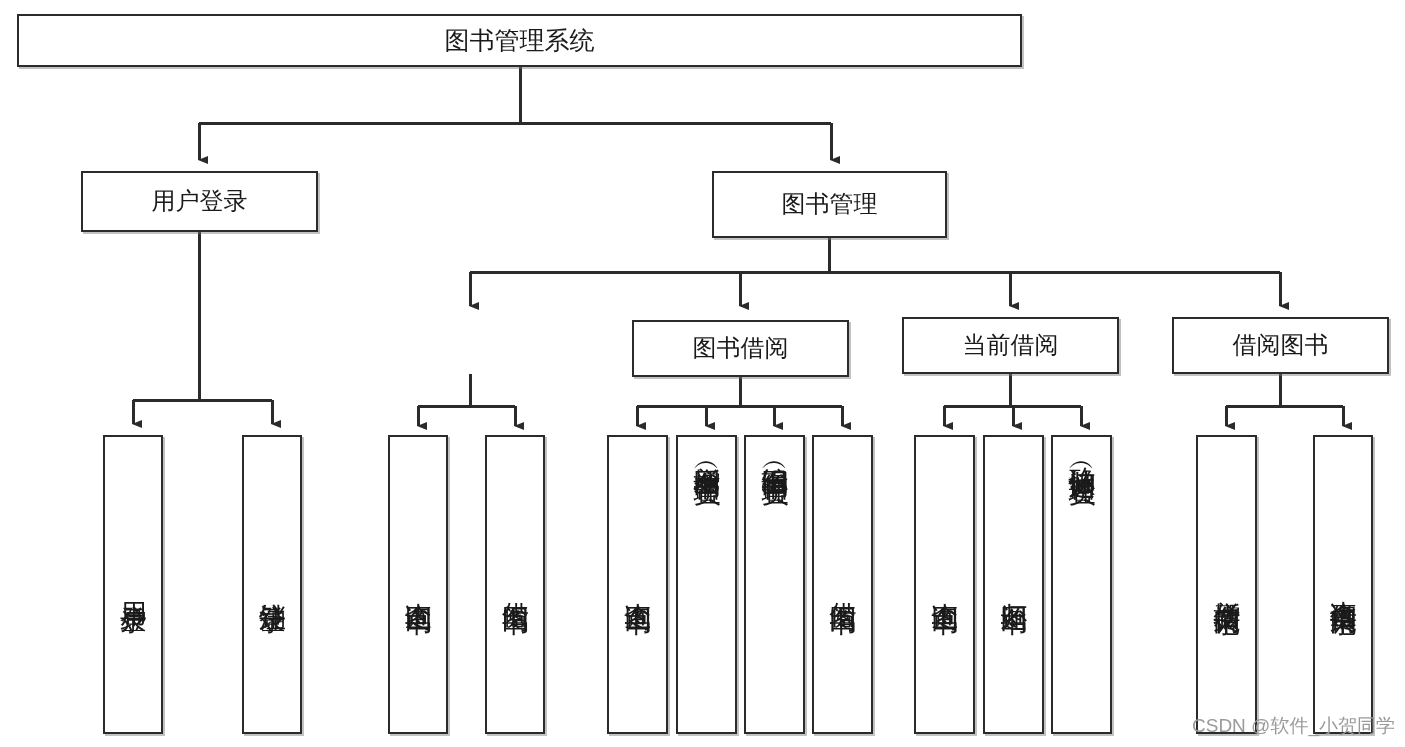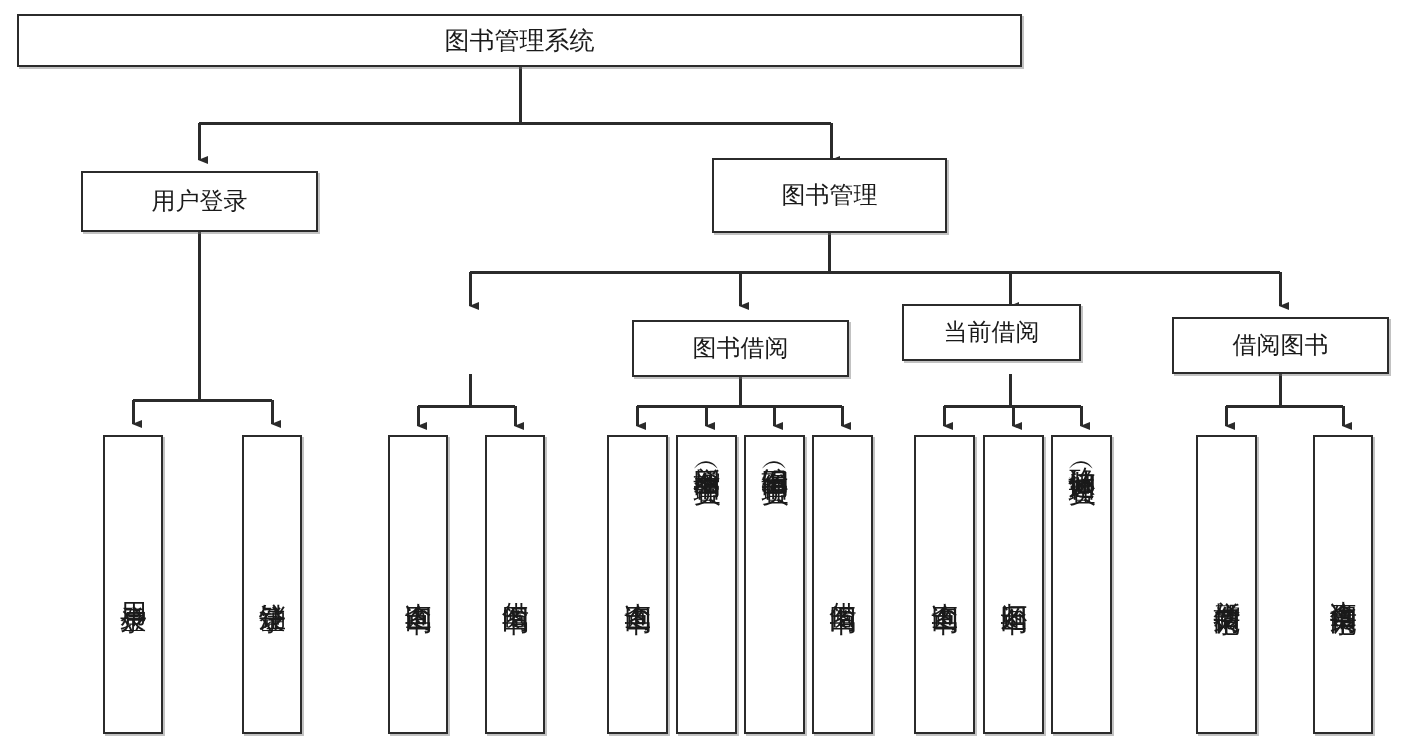--- a/index.html
+++ b/index.html
@@ -131,28 +131,28 @@
     </g>
   </svg>
 
   <div class="node-box node-root" style="left:17px; top:14px; width:1005px; height:53px;">
     <span class="node-label">图书管理系统</span>
   </div>
 
   <div class="node-box node-l2" style="left:81px; top:171px; width:237px; height:61px;">
     <span class="node-label">用户登录</span>
   </div>
-  <div class="node-box node-l2" style="left:712px; top:158px; width:235px; height:75px;">
+  <div class="node-box node-l2" style="left:712px; top:171px; width:235px; height:67px;">
     <span class="node-label">图书管理</span>
   </div>
 
   <div class="node-box node-l3" style="left:632px; top:320px; width:217px; height:57px;">
     <span class="node-label">图书借阅</span>
   </div>
-  <div class="node-box node-l3" style="left:902px; top:304px; width:179px; height:57px;">
+  <div class="node-box node-l3" style="left:902px; top:317px; width:217px; height:57px;">
     <span class="node-label">当前借阅</span>
   </div>
   <div class="node-box node-l3" style="left:1172px; top:317px; width:217px; height:57px;">
     <span class="node-label">借阅图书</span>
   </div>
 
   <div class="node-box node-leaf leaf-center" style="left:103px; top:435px; width:60px; height:299px;">
     <span class="node-label">用户登录</span>
   </div>
   <div class="node-box node-leaf leaf-center" style="left:242px; top:435px; width:60px; height:299px;">
@@ -189,14 +189,15 @@
     <span class="node-label">确认归还（管理员）</span>
   </div>
 
   <div class="node-box node-leaf leaf-center" style="left:1196px; top:435px; width:61px; height:299px;">
     <span class="node-label">新增借阅记录</span>
   </div>
   <div class="node-box node-leaf leaf-center" style="left:1313px; top:435px; width:60px; height:299px;">
     <span class="node-label">查询借阅记录</span>
   </div>
 
+  <div id="watermark">CSDN @软件_小贺同学</div>
 
 </div>
 
 </body></html>

